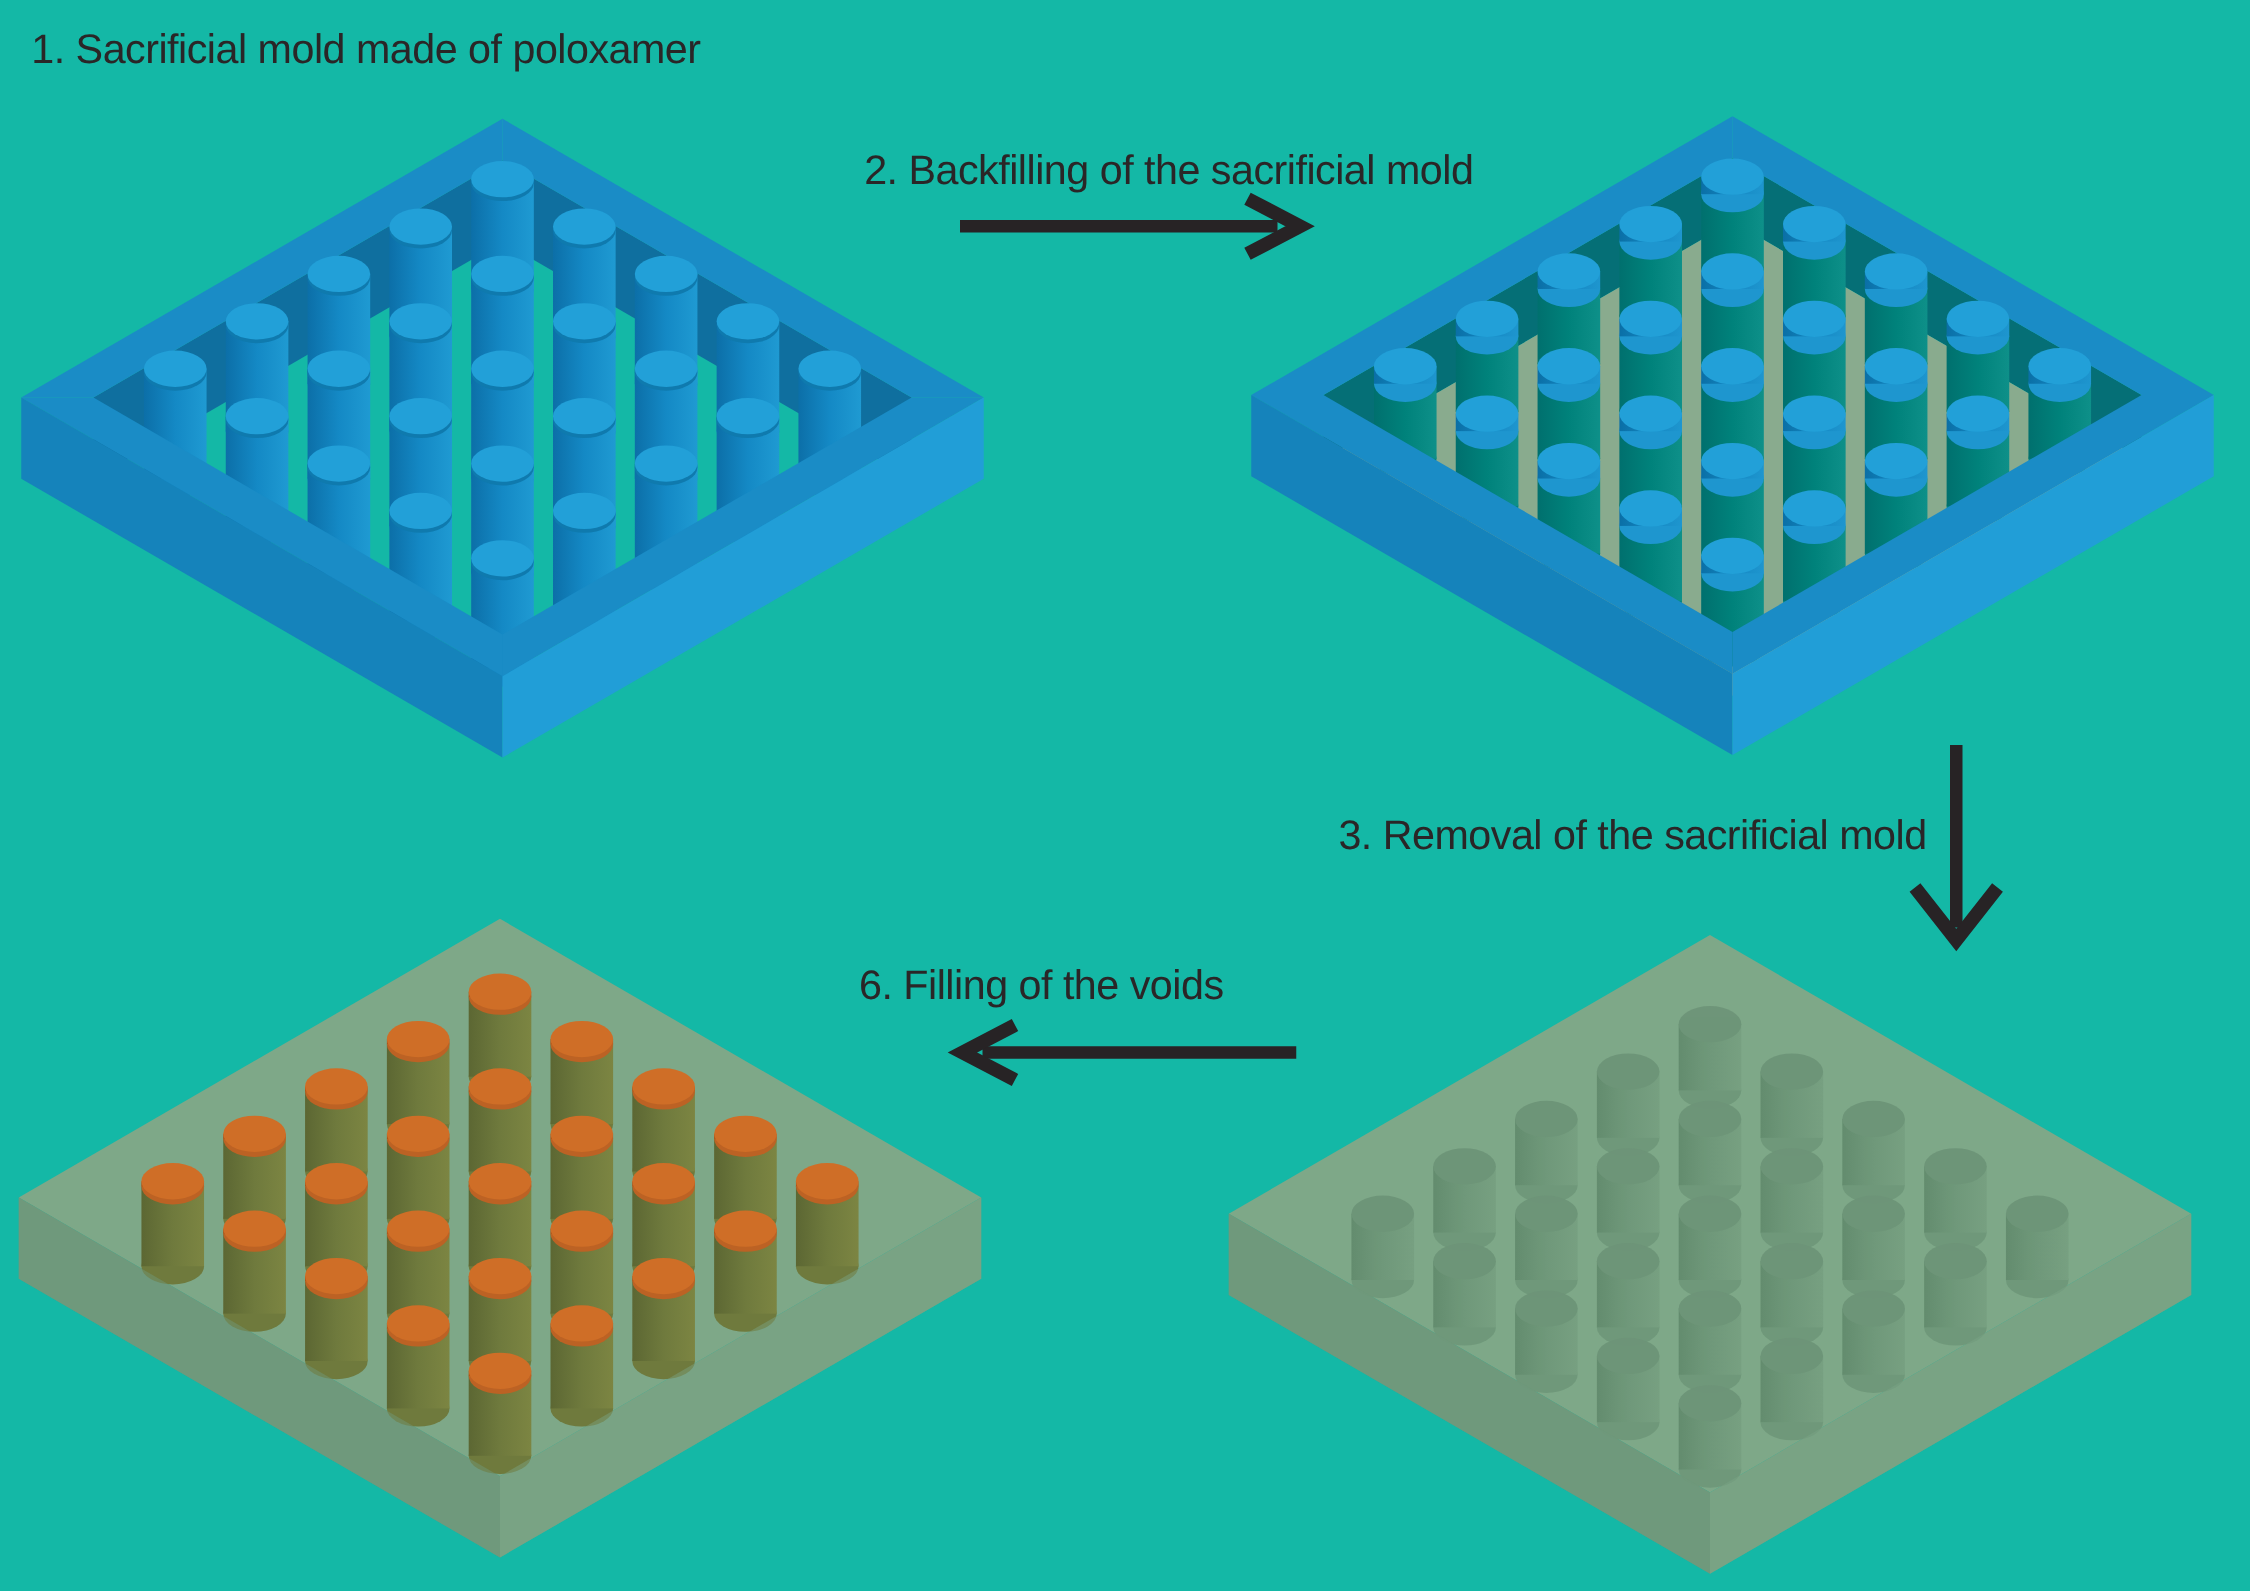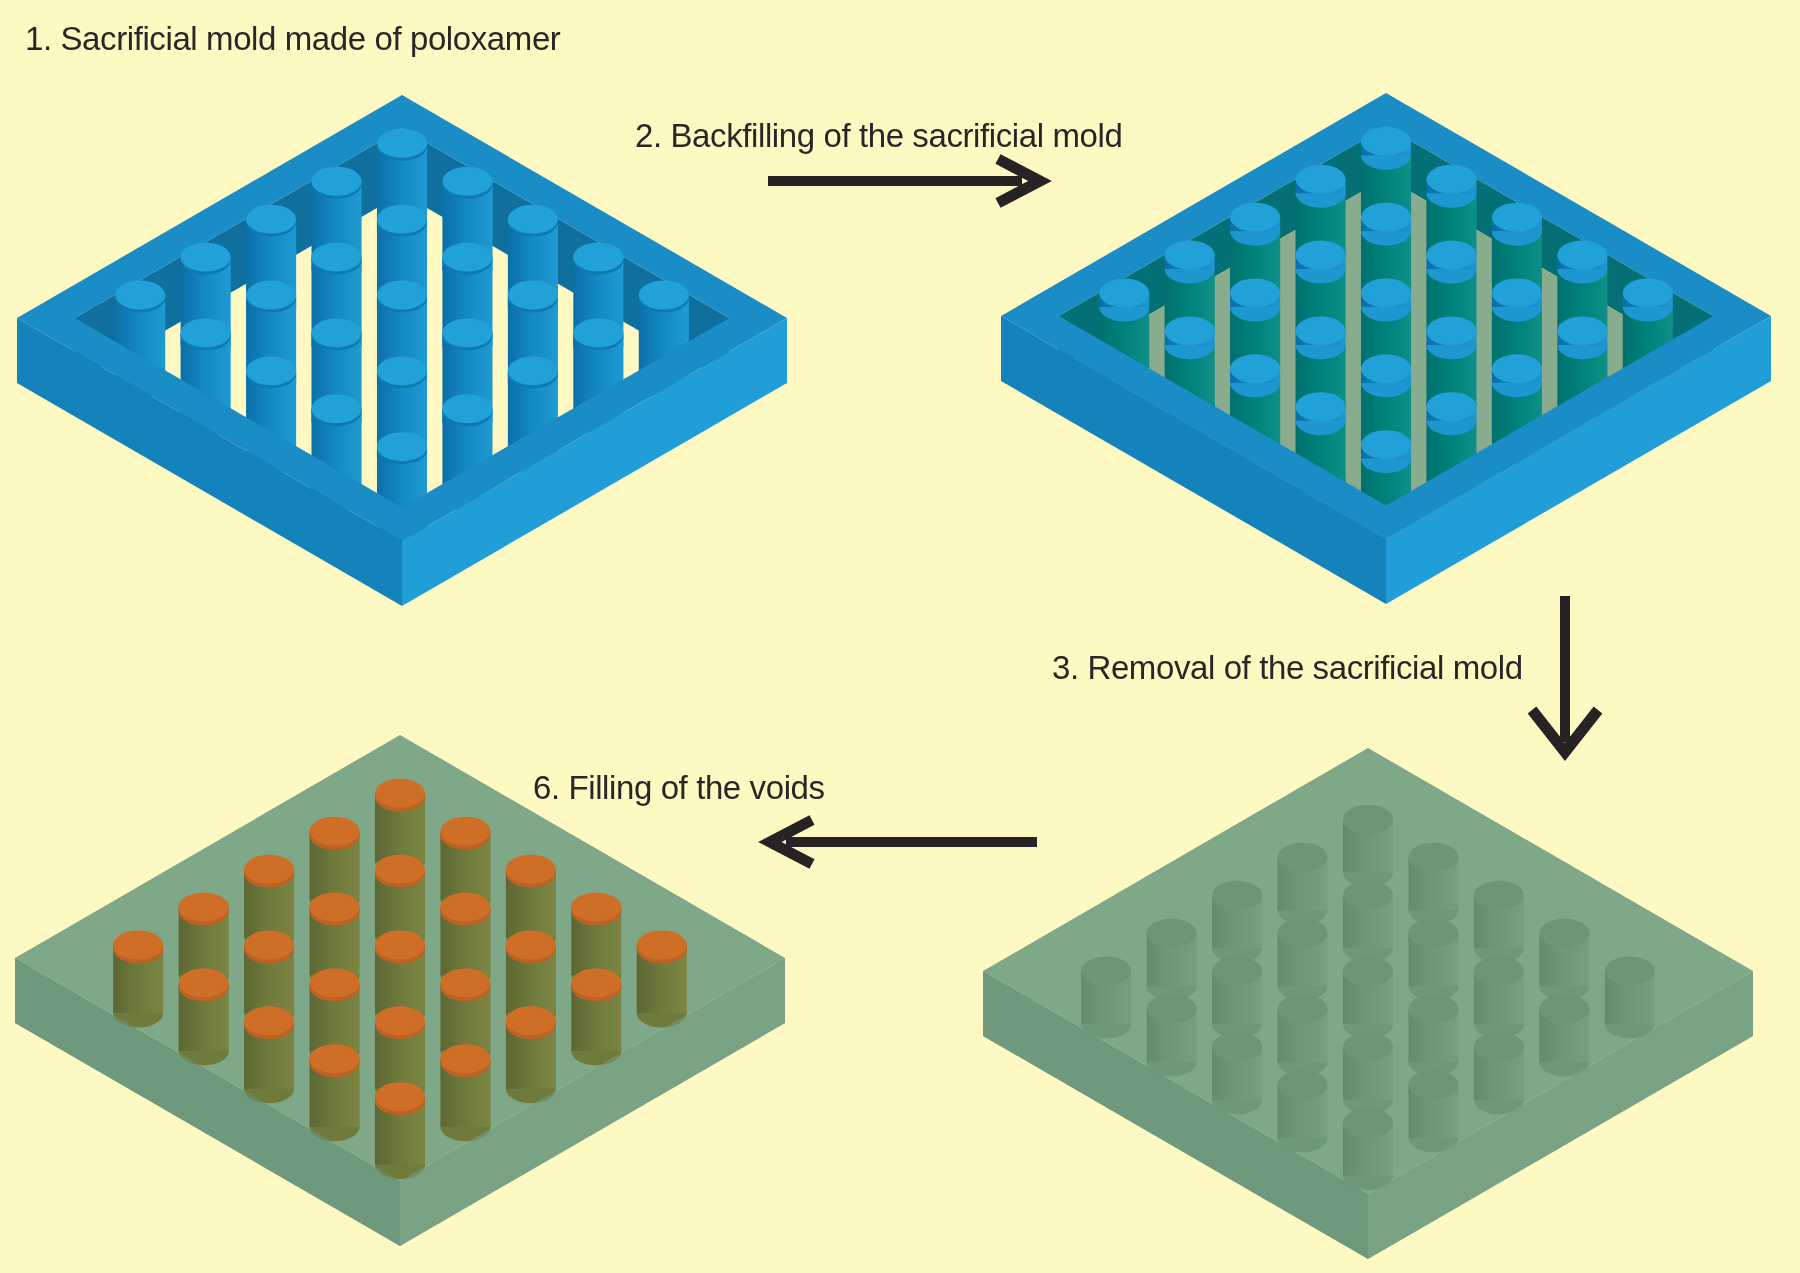--- a/index.html
+++ b/index.html
@@ -1,23 +1,23 @@
 <!DOCTYPE html>
 <html><head>
 <meta charset="utf-8">
 <style>
   html,body{margin:0;padding:0;background:#ffffff;}
-  #stage{position:relative;width:1800px;height:1273px;background:#fef9c3;overflow:hidden;
+  #stage{position:relative;width:1800px;height:1273px;background:#14b8a6;overflow:hidden;
          font-family:"Liberation Sans",sans-serif;}
   #scene{position:absolute;left:0;top:0;width:1800px;height:1273px;display:block;}
   .lbl{position:absolute;color:#2a2627;font-size:33px;letter-spacing:-0.4px;white-space:nowrap;}
-  .lbl.centered{width:600px;text-align:left;}
+  .lbl.centered{width:600px;text-align:center;}
   #l1{left:25px;top:20px;}
   #l2{left:635px;top:117px;}
-  #l3{left:1052px;top:649px;}
+  #l3{left:1006px;top:649px;}
   #l4{left:533px;top:769px;}
 </style>
 </head>
 <body>
 
 <div id="stage">
   <svg id="scene" xmlns="http://www.w3.org/2000/svg" viewBox="0 0 1800 1273">
       <defs>
         <linearGradient id="g-blue" x1="0" y1="0" x2="1" y2="0">
           <stop offset="0%" stop-color="#0c6fa8"></stop>

